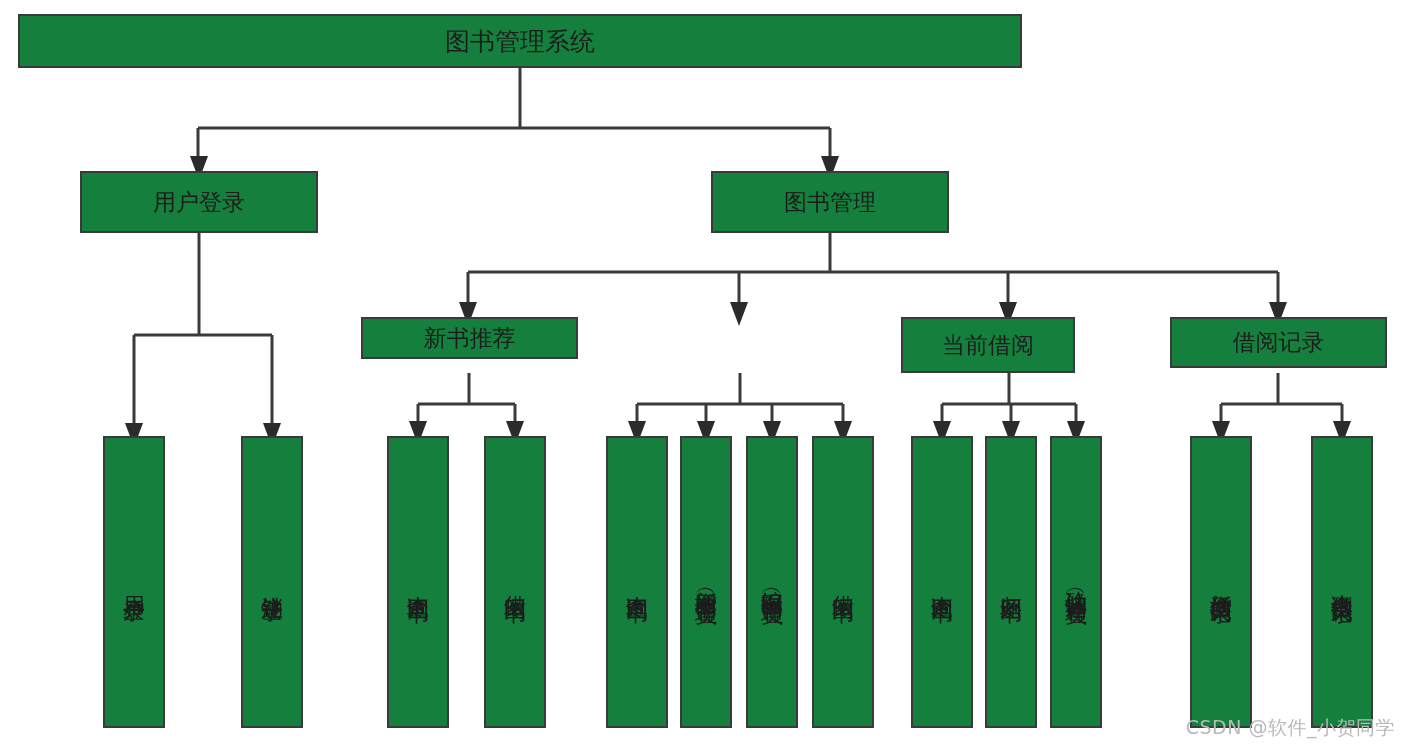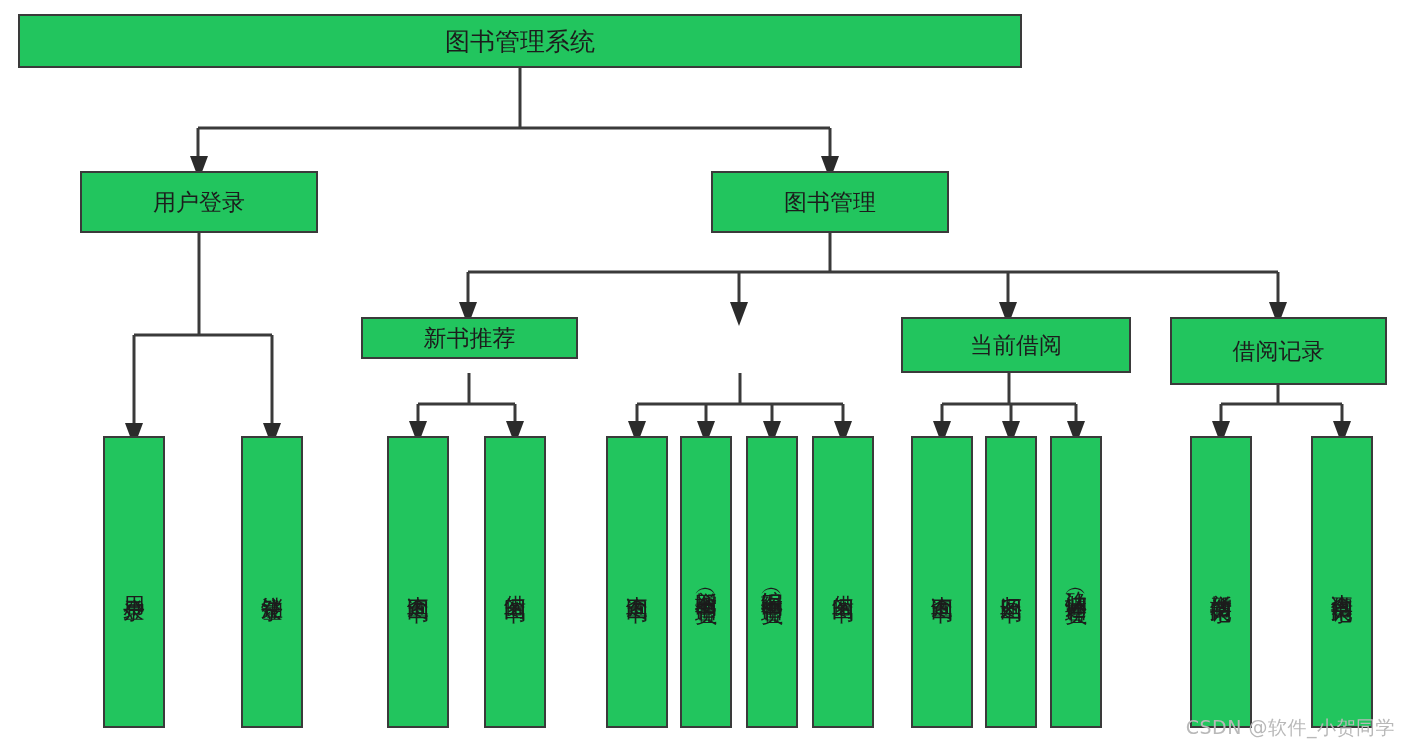--- a/index.html
+++ b/index.html
@@ -21,21 +21,21 @@
     position: absolute;
     left: 0;
     top: 0;
     width: 1405px;
     height: 747px;
   }
   .node {
     position: absolute;
     box-sizing: border-box;
     border: 2px solid #3a3a3a;
-    background: #22c55e;
+    background: #15803d;
     color: #1c1c1c;
     display: flex;
     align-items: center;
     justify-content: center;
     text-align: left;
     line-height: 1.0;
   }
   .node.root {
     font-size: 25px;
   }
@@ -153,24 +153,24 @@
   <div class="node level2" style="left:80px; top:171px; width:238px; height:62px;">
     <span class="label">用户登录</span>
   </div>
   <div class="node level2" style="left:711px; top:171px; width:238px; height:62px;">
     <span class="label">图书管理</span>
   </div>
 
   <div class="node level3" style="left:361px; top:317px; width:217px; height:42px;">
     <span class="label">新书推荐</span>
   </div>
-  <div class="node level3" style="left:901px; top:317px; width:230px; height:56px;">
+  <div class="node level3" style="left:901px; top:317px; width:174px; height:56px;">
     <span class="label">当前借阅</span>
   </div>
-  <div class="node level3" style="left:1170px; top:317px; width:217px; height:68px;">
+  <div class="node level3" style="left:1170px; top:317px; width:217px; height:51px;">
     <span class="label">借阅记录</span>
   </div>
 
   <div class="node leaf" style="left:103px; top:436px; width:62px; height:292px;">
     <span class="label">用户登录</span>
   </div>
   <div class="node leaf" style="left:241px; top:436px; width:62px; height:292px;">
     <span class="label">注销登录</span>
   </div>
   <div class="node leaf" style="left:387px; top:436px; width:62px; height:292px;">

